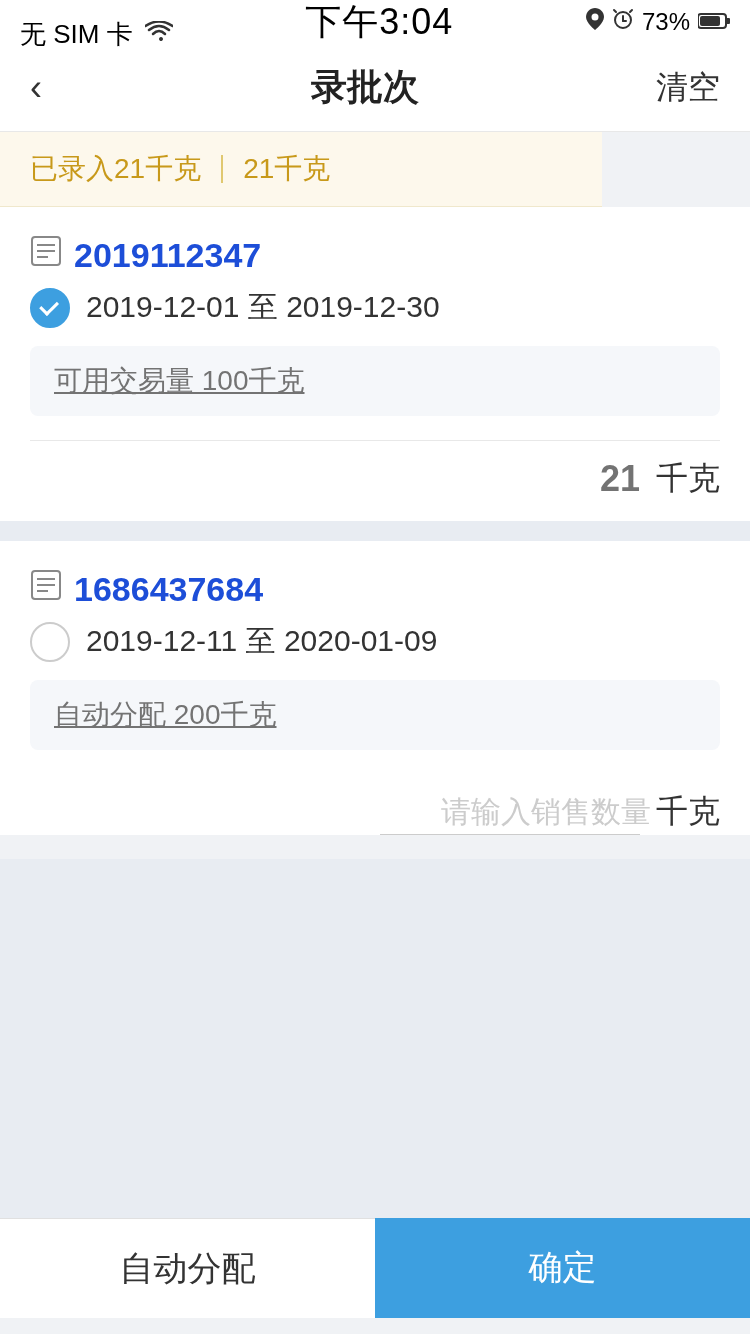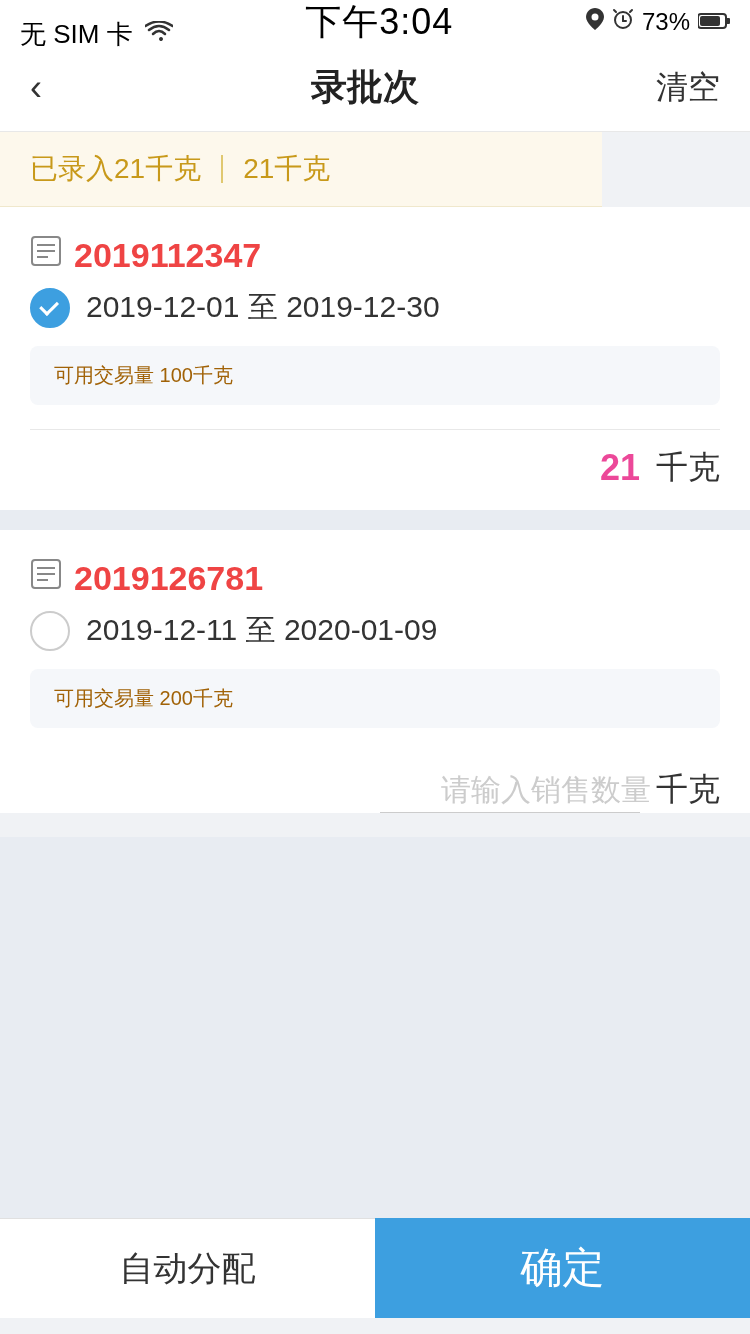--- a/index.html
+++ b/index.html
@@ -112,21 +112,21 @@
       gap: 12px;
       margin-bottom: 12px;
     }
     .batch-icon {
       font-size: 32px;
       color: #555;
     }
     .batch-id {
       font-size: 34px;
       font-weight: 600;
-      color: #ef4444;
+      color: #1d4ed8;
     }
 
     .batch-date-row {
       display: flex;
       align-items: center;
       gap: 16px;
       margin-bottom: 18px;
     }
     .radio-circle {
       width: 40px;
@@ -153,36 +153,37 @@
     }
     .batch-date {
       font-size: 30px;
       color: #333;
     }
 
     .available-qty {
       background: #f5f7fa;
       border-radius: 8px;
       padding: 16px 24px;
-      font-size: 20px;
-      color: #a16207;
+      font-size: 28px;
+      color: #737373;
       margin-bottom: 24px;
+      text-decoration: underline;
     }
 
     .qty-input-row {
       display: flex;
       align-items: center;
       justify-content: flex-end;
       padding: 16px 0 20px 0;
       border-top: 1px solid #e8e8e8;
       gap: 16px;
     }
     .qty-input {
       font-size: 36px;
-      color: #ec4899;
+      color: #737373;
       font-weight: 600;
       text-align: right;
     }
     .qty-unit {
       font-size: 32px;
       color: #333;
       text-align: center;
     }
 
     .section-divider {
@@ -214,21 +215,21 @@
       border: none;
       cursor: pointer;
       display: flex;
       align-items: center;
       justify-content: center;
       border-top: 1px solid #e0e0e0;
     }
     .btn-confirm {
       flex: 1;
       background: #3d9fe0;
-      font-size: 42px;
+      font-size: 34px;
       color: #fff;
       border: none;
       cursor: pointer;
       display: flex;
       align-items: center;
       justify-content: center;
     }
     .underline-input {
       border: none;
       outline: none;
@@ -329,29 +330,29 @@
 <div class="batch-card">
   <div class="batch-header">
     <span class="batch-icon">
       <svg width="32" height="32" viewBox="0 0 32 32" fill="none">
         <rect x="2" y="2" width="28" height="28" rx="3" stroke="#888" stroke-width="2" fill="#fff"></rect>
         <line x1="7" y1="10" x2="25" y2="10" stroke="#888" stroke-width="2"></line>
         <line x1="7" y1="16" x2="25" y2="16" stroke="#888" stroke-width="2"></line>
         <line x1="7" y1="22" x2="18" y2="22" stroke="#888" stroke-width="2"></line>
       </svg>
     </span>
-    <span class="batch-id">2019126781</span>
+    <span class="batch-id">1686437684</span>
   </div>
 
   <div class="batch-date-row">
     <div class="radio-circle"></div>
     <span class="batch-date">2019-12-11 至 2020-01-09</span>
   </div>
 
-  <div class="available-qty">可用交易量 200千克</div>
+  <div class="available-qty">自动分配 200千克</div>
 
   <div style="padding: 0 0 0 0;">
     <div style="display:flex; align-items:center; justify-content:flex-end; gap:5px; padding: 16px 0 0 0;">
       <input class="underline-input" type="text" style="border: none; outline: none; font-size: 30px; color: rgb(204, 204, 204); text-align: right; background: transparent; width: 280px;" placeholder="请输入销售数量">
       <span class="qty-unit">千克</span>
     </div>
     <div style="display:flex; justify-content:flex-end; padding-right:80px; margin-bottom:24px;">
       <div style="width:260px; height:1px; background:#ccc;"></div>
     </div>
   </div>

